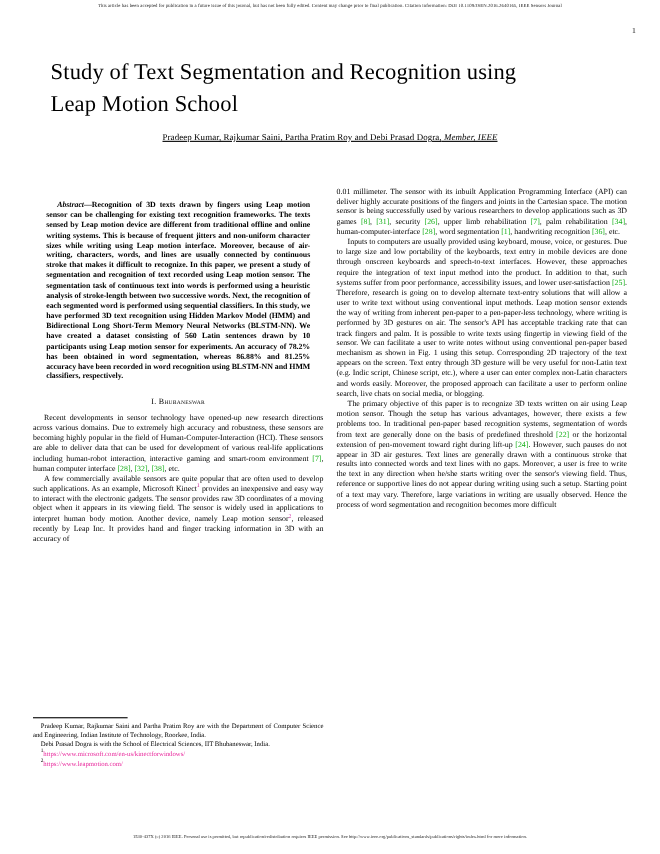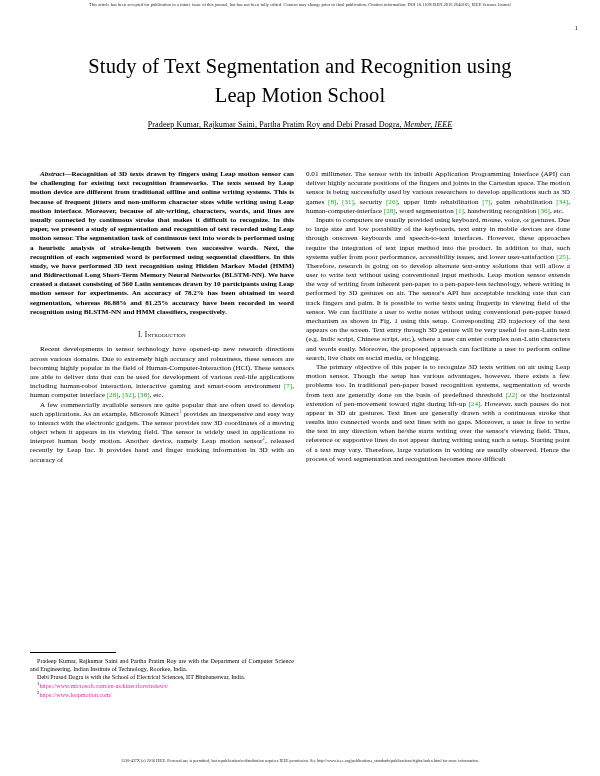--- a/index.html
+++ b/index.html
@@ -46,21 +46,20 @@
     font-size: 7px;
     color: #111;
   }
 
   
   .title {
     position: absolute;
     top: 52px;
     left: 46px;
     width: 508px;
-    text-align: center;
     font-size: 20.5px;
     line-height: 1.42;
     font-weight: normal;
     letter-spacing: 0.005em;
   }
 
   .authors {
     position: absolute;
     top: 120px;
     left: 46px;
@@ -88,21 +87,21 @@
 
   p {
     margin: 0;
     text-indent: 10px;
   }
   p.noindent { text-indent: 0; }
 
   .abstract {
     font-weight: bold;
     text-indent: 10px;
-    margin: 0;
+    margin: 12px;
     letter-spacing: -0.004em;
   }
   .abstract .lead {
     font-style: italic;
     font-weight: bold;
   }
   .keywords {
     font-weight: bold;
     text-indent: 10px;
     margin-top: 7px;
@@ -202,21 +201,21 @@
 
   <div class="col col-left">
 
     <p class="abstract">
       <span class="lead">Abstract</span><span>—</span><span>Recognition of 3D texts drawn by fingers using Leap motion sensor can be challenging for existing text recognition frameworks. The texts sensed by Leap motion device are different from traditional offline and online writing systems. This is because of frequent jitters and non-uniform character sizes while writing using Leap motion interface. Moreover, because of air-writing, characters, words, and lines are usually connected by continuous stroke that makes it difficult to recognize. In this paper, we present a study of segmentation and recognition of text recorded using Leap motion sensor. The segmentation task of continuous text into words is performed using a heuristic analysis of stroke-length between two successive words. Next, the recognition of each segmented word is performed using sequential classifiers. In this study, we have performed 3D text recognition using Hidden Markov Model (HMM) and Bidirectional Long Short-Term Memory Neural Networks (BLSTM-NN). We have created a dataset consisting of 560 Latin sentences drawn by 10 participants using Leap motion sensor for experiments. An accuracy of 78.2% has been obtained in word segmentation, whereas 86.88% and 81.25% accuracy have been recorded in word recognition using BLSTM-NN and HMM classifiers, respectively.</span>
     </p>
 
 
     <p class="section-head">
       <span>I.</span>
-      <span class="sc">Introduction</span>
+      <span class="sc">Bhubaneswar</span>
     </p>
 
     <div id="left-body">
         <p class="para">Recent developments in sensor technology have opened-up new research directions across various domains. Due to extremely high accuracy and robustness, these sensors are becoming highly popular in the field of Human-Computer-Interaction (HCI). These sensors are able to deliver data that can be used for development of various real-life applications including human-robot interaction, interactive gaming and smart-room environment <span class="cite">[7]</span>, human computer interface <span class="cite">[28]</span>, <span class="cite">[32]</span>, <span class="cite">[38]</span>, etc.</p>
         <p class="para">A few commercially available sensors are quite popular that are often used to develop such applications. As an example, Microsoft Kinect<sup class="fn">1</sup> provides an inexpensive and easy way to interact with the electronic gadgets. The sensor provides raw 3D coordinates of a moving object when it appears in its viewing field. The sensor is widely used in applications to interpret human body motion. Another device, namely Leap motion sensor<sup class="fn">2</sup>, released recently by Leap Inc. It provides hand and finger tracking information in 3D with an accuracy of</p>
       </div>
   </div>
 
   <div class="col col-right">
     <div id="right-body">

